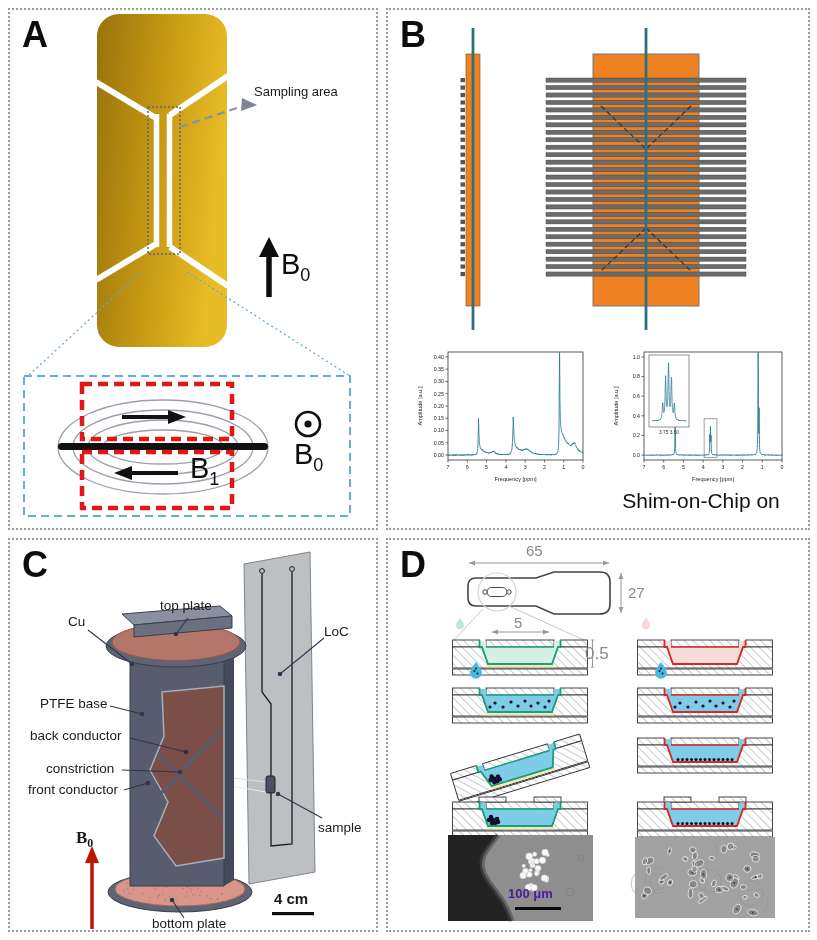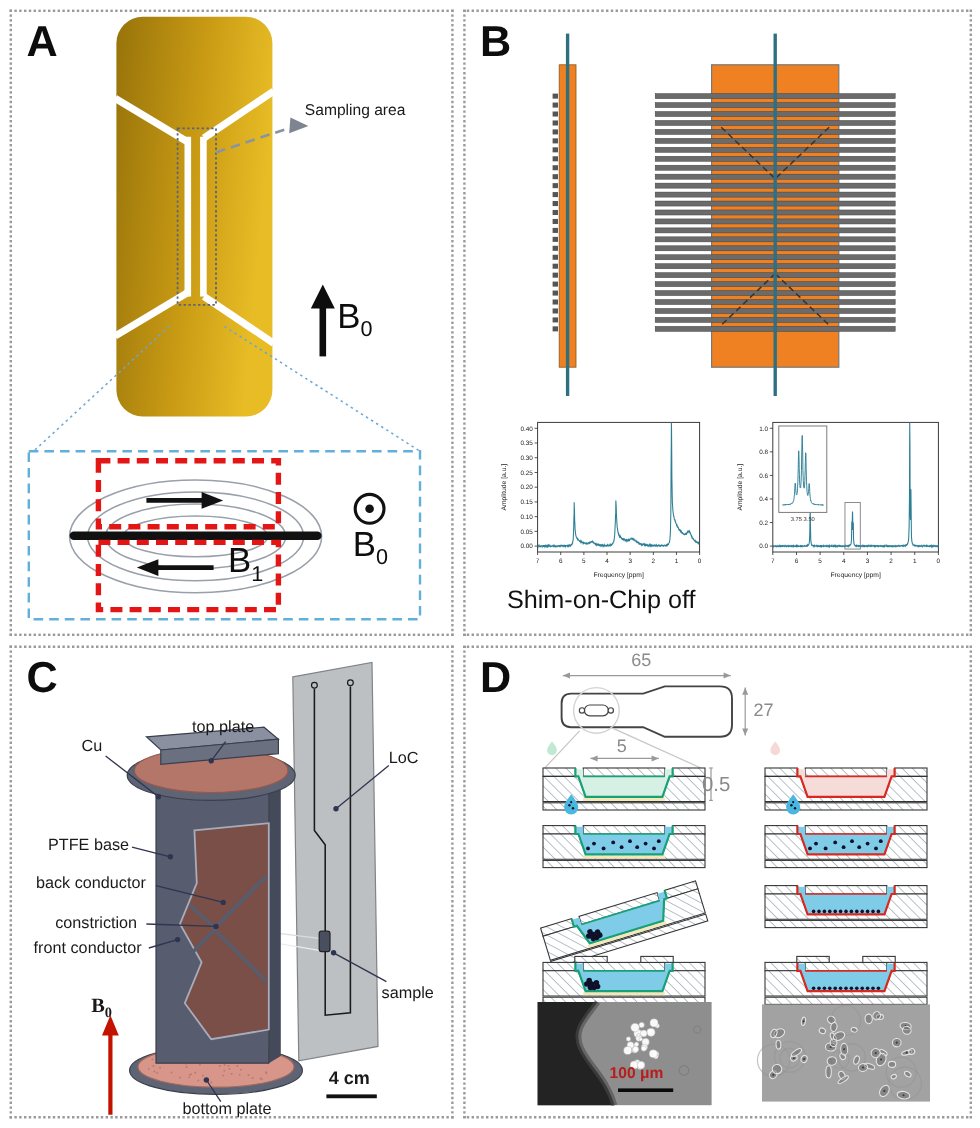--- a/index.html
+++ b/index.html
@@ -13,21 +13,21 @@
   .lab{position:absolute;color:#1a1a1a;z-index:4}
   svg{position:absolute;left:0;top:0}
   .blabel{font-size:27px;color:#0d0d0d}
   .blabel sub{font-size:18px}
   .big{font-size:29px}
   .cap{position:absolute;text-align:center;font-size:21px;color:#111;z-index:4}
   .dim{color:#8a8a8a;font-size:15px}
   .clab{font-size:13.5px}
   .serifb{font-family:"Liberation Serif",serif;font-weight:bold;font-size:17px}
   .scale{font-weight:bold;font-size:15px}
-  .micro{font-weight:bold;font-size:13px;color:#b91c1c}
+  .micro{font-weight:bold;font-size:13px;color:#4c1d95}
 </style>
 </head>
 <body>
 
 <div class="panel" id="pA">
   <div class="plet">A</div>
   <svg width="365" height="517">
     <defs>
       <linearGradient id="gold" x1="0" y1="0" x2="1" y2="0.25">
         <stop offset="0" stop-color="#97730a"></stop>
@@ -220,21 +220,21 @@
         <text x="172" y="125" font-size="5.3" text-anchor="middle" fill="#222">0</text>
         <text x="103" y="137" font-size="5.6" text-anchor="middle" fill="#222">Frequency [ppm]</text>
         <text x="8" y="62" font-size="5.6" text-anchor="middle" fill="#222" transform="rotate(-90 8 62)">Amplitude [a.u.]</text>
         <rect x="94.12857142857142" y="74.76363636363637" width="12.814285714285731" height="38.78181818181817" fill="none" stroke="#888" stroke-width="0.8"></rect>
         <polyline points="34.0,111.3 34.1,111.2 34.3,111.4 34.4,111.0 34.6,110.8 34.7,111.3 34.8,111.0 35.0,111.0 35.1,111.0 35.2,111.1 35.4,111.2 35.5,111.0 35.7,111.1 35.8,111.0 35.9,111.1 36.1,111.3 36.2,110.9 36.3,110.8 36.5,111.0 36.6,111.0 36.8,111.2 36.9,111.1 37.0,111.3 37.2,111.2 37.3,111.4 37.4,111.1 37.6,110.8 37.7,111.2 37.9,111.3 38.0,111.2 38.1,111.3 38.3,111.3 38.4,111.0 38.6,110.9 38.7,111.1 38.8,111.3 39.0,111.2 39.1,111.4 39.2,111.0 39.4,111.1 39.5,111.0 39.7,111.1 39.8,110.8 39.9,111.1 40.1,111.3 40.2,111.1 40.3,111.3 40.5,110.9 40.6,111.2 40.8,111.0 40.9,111.3 41.0,111.2 41.2,111.3 41.3,110.8 41.5,110.8 41.6,110.9 41.7,110.9 41.9,111.2 42.0,111.0 42.1,111.3 42.3,111.0 42.4,110.9 42.6,111.1 42.7,110.8 42.8,110.9 43.0,110.9 43.1,111.4 43.2,110.9 43.4,111.0 43.5,111.3 43.7,110.9 43.8,111.2 43.9,111.1 44.1,111.0 44.2,111.2 44.4,111.2 44.5,110.9 44.6,111.2 44.8,111.2 44.9,111.3 45.0,111.4 45.2,111.2 45.3,111.2 45.5,110.9 45.6,111.0 45.7,111.3 45.9,110.9 46.0,111.1 46.1,111.2 46.3,111.0 46.4,111.0 46.6,110.9 46.7,111.1 46.8,110.8 47.0,111.2 47.1,110.9 47.2,111.0 47.4,110.9 47.5,111.1 47.7,110.9 47.8,111.1 47.9,111.0 48.1,111.1 48.2,111.2 48.4,110.8 48.5,111.0 48.6,111.2 48.8,110.9 48.9,110.9 49.0,111.1 49.2,111.0 49.3,110.9 49.5,111.3 49.6,111.0 49.7,111.2 49.9,111.3 50.0,111.0 50.1,110.9 50.3,110.9 50.4,111.0 50.6,111.2 50.7,111.0 50.8,111.4 51.0,111.1 51.1,110.8 51.3,111.3 51.4,110.9 51.5,111.3 51.7,110.8 51.8,110.9 51.9,110.9 52.1,111.1 52.2,111.3 52.4,111.2 52.5,111.2 52.6,111.3 52.8,111.3 52.9,111.3 53.0,111.0 53.2,111.3 53.3,111.0 53.5,111.3 53.6,110.8 53.7,111.1 53.9,111.2 54.0,111.0 54.1,111.3 54.3,111.1 54.4,111.2 54.6,110.8 54.7,111.0 54.8,111.2 55.0,110.8 55.1,111.0 55.3,111.3 55.4,111.1 55.5,111.2 55.7,111.3 55.8,111.2 55.9,111.0 56.1,111.1 56.2,111.1 56.4,111.1 56.5,111.3 56.6,111.3 56.8,111.2 56.9,110.9 57.0,111.0 57.2,110.8 57.3,111.2 57.5,110.8 57.6,110.9 57.7,111.2 57.9,111.0 58.0,111.2 58.1,111.0 58.3,111.3 58.4,110.8 58.6,110.8 58.7,111.0 58.8,110.8 59.0,110.9 59.1,111.1 59.3,111.2 59.4,111.1 59.5,111.2 59.7,111.2 59.8,111.3 59.9,111.0 60.1,110.9 60.2,111.1 60.4,111.2 60.5,111.0 60.6,110.7 60.8,110.9 60.9,110.7 61.0,110.9 61.2,111.1 61.3,110.9 61.5,111.0 61.6,111.1 61.7,111.1 61.9,110.9 62.0,111.0 62.2,111.1 62.3,110.6 62.4,110.7 62.6,110.9 62.7,110.9 62.8,110.5 63.0,111.0 63.1,110.8 63.3,110.8 63.4,110.2 63.5,110.4 63.7,110.3 63.8,109.9 63.9,109.8 64.1,109.5 64.2,109.3 64.4,108.2 64.5,107.2 64.6,105.3 64.8,101.4 64.9,94.2 65.1,82.9 65.2,78.7 65.3,89.7 65.5,99.2 65.6,104.2 65.7,106.6 65.9,107.7 66.0,108.6 66.2,109.6 66.3,109.7 66.4,110.2 66.6,110.1 66.7,110.5 66.8,110.7 67.0,110.7 67.1,110.4 67.3,110.5 67.4,110.6 67.5,110.7 67.7,110.7 67.8,111.0 67.9,110.6 68.1,110.7 68.2,111.0 68.4,110.9 68.5,110.9 68.6,110.8 68.8,111.2 68.9,110.7 69.1,111.2 69.2,111.1 69.3,111.1 69.5,111.0 69.6,111.0 69.7,111.0 69.9,110.9 70.0,110.8 70.2,110.9 70.3,110.9 70.4,110.9 70.6,111.2 70.7,110.8 70.8,111.0 71.0,111.0 71.1,110.8 71.3,111.2 71.4,110.9 71.5,111.0 71.7,110.9 71.8,111.0 71.9,110.8 72.1,111.1 72.2,110.8 72.4,110.8 72.5,111.1 72.6,111.3 72.8,111.2 72.9,111.2 73.1,111.0 73.2,110.9 73.3,111.2 73.5,110.9 73.6,111.0 73.7,110.9 73.9,111.3 74.0,110.8 74.2,110.9 74.3,110.8 74.4,111.2 74.6,111.1 74.7,111.0 74.8,111.4 75.0,110.9 75.1,111.0 75.3,111.2 75.4,111.1 75.5,111.2 75.7,111.1 75.8,110.9 76.0,110.9 76.1,110.9 76.2,111.3 76.4,111.1 76.5,110.8 76.6,111.2 76.8,111.0 76.9,110.9 77.1,110.9 77.2,110.9 77.3,111.1 77.5,111.1 77.6,111.3 77.7,111.1 77.9,111.0 78.0,110.9 78.2,111.2 78.3,111.2 78.4,110.8 78.6,111.0 78.7,111.3 78.9,111.2 79.0,111.3 79.1,110.9 79.3,111.4 79.4,111.3 79.5,110.8 79.7,111.1 79.8,111.1 80.0,111.2 80.1,111.1 80.2,111.3 80.4,110.8 80.5,111.0 80.6,111.3 80.8,111.1 80.9,111.3 81.1,111.0 81.2,111.3 81.3,110.8 81.5,111.3 81.6,111.1 81.7,110.9 81.9,110.8 82.0,111.0 82.2,111.0 82.3,111.0 82.4,111.2 82.6,111.3 82.7,111.3 82.9,111.3 83.0,110.8 83.1,111.0 83.3,111.0 83.4,111.1 83.5,111.2 83.7,111.1 83.8,111.3 84.0,111.1 84.1,110.8 84.2,111.2 84.4,111.2 84.5,111.1 84.6,111.4 84.8,111.1 84.9,111.0 85.1,110.8 85.2,111.2 85.3,111.3 85.5,111.2 85.6,110.9 85.8,111.3 85.9,110.8 86.0,111.1 86.2,111.0 86.3,111.0 86.4,111.3 86.6,110.9 86.7,111.3 86.9,111.4 87.0,111.2 87.1,111.1 87.3,111.3 87.4,110.9 87.5,111.3 87.7,111.0 87.8,111.3 88.0,111.0 88.1,111.2 88.2,111.0 88.4,110.8 88.5,111.3 88.6,110.8 88.8,111.1 88.9,111.2 89.1,111.2 89.2,110.9 89.3,110.8 89.5,111.2 89.6,111.3 89.8,111.3 89.9,111.0 90.0,111.3 90.2,111.1 90.3,111.3 90.4,111.3 90.6,110.9 90.7,111.0 90.9,110.9 91.0,111.1 91.1,111.3 91.3,111.0 91.4,111.1 91.5,111.1 91.7,111.3 91.8,111.1 92.0,110.9 92.1,110.9 92.2,111.2 92.4,111.0 92.5,111.2 92.6,111.0 92.8,111.1 92.9,110.9 93.1,110.8 93.2,110.8 93.3,111.0 93.5,111.2 93.6,111.1 93.8,111.0 93.9,111.2 94.0,111.0 94.2,110.7 94.3,111.2 94.4,110.8 94.6,111.3 94.7,111.3 94.9,111.2 95.0,111.2 95.1,111.2 95.3,110.9 95.4,110.7 95.5,110.8 95.7,111.0 95.8,111.0 96.0,110.9 96.1,111.1 96.2,110.9 96.4,111.2 96.5,111.1 96.7,110.7 96.8,111.1 96.9,110.8 97.1,111.1 97.2,110.8 97.3,110.7 97.5,110.9 97.6,110.9 97.8,110.5 97.9,110.8 98.0,110.7 98.2,110.5 98.3,110.7 98.4,110.6 98.6,110.0 98.7,110.0 98.9,109.9 99.0,109.5 99.1,109.4 99.3,108.5 99.4,107.5 99.6,105.0 99.7,98.9 99.8,90.6 100.0,94.0 100.1,97.7 100.2,93.0 100.4,82.2 100.5,83.5 100.7,93.9 100.8,97.6 100.9,93.1 101.1,91.4 101.2,100.2 101.3,105.0 101.5,107.6 101.6,108.6 101.8,109.2 101.9,109.9 102.0,110.0 102.2,110.4 102.3,110.4 102.4,110.4 102.6,110.7 102.7,110.5 102.9,110.6 103.0,110.8 103.1,110.7 103.3,111.1 103.4,110.8 103.6,110.8 103.7,111.0 103.8,110.6 104.0,111.1 104.1,111.2 104.2,111.0 104.4,110.9 104.5,110.8 104.7,111.0 104.8,111.0 104.9,110.7 105.1,110.9 105.2,111.1 105.3,110.8 105.5,111.1 105.6,110.8 105.8,111.0 105.9,111.1 106.0,110.8 106.2,110.9 106.3,111.2 106.5,111.0 106.6,110.9 106.7,111.0 106.9,110.9 107.0,111.0 107.1,111.3 107.3,111.1 107.4,111.0 107.6,110.9 107.7,110.8 107.8,111.2 108.0,110.9 108.1,110.8 108.2,110.8 108.4,111.0 108.5,111.0 108.7,111.2 108.8,111.3 108.9,110.9 109.1,111.3 109.2,111.0 109.3,111.2 109.5,110.9 109.6,110.8 109.8,111.2 109.9,111.3 110.0,110.9 110.2,111.2 110.3,111.0 110.5,110.8 110.6,111.0 110.7,111.3 110.9,110.9 111.0,111.1 111.1,111.1 111.3,110.8 111.4,110.9 111.6,111.0 111.7,111.0 111.8,111.2 112.0,110.9 112.1,111.2 112.2,111.3 112.4,111.0 112.5,111.1 112.7,110.8 112.8,111.3 112.9,111.1 113.1,111.2 113.2,111.1 113.4,111.1 113.5,110.8 113.6,111.2 113.8,111.3 113.9,111.2 114.0,111.2 114.2,110.9 114.3,110.9 114.5,111.1 114.6,111.1 114.7,110.8 114.9,111.1 115.0,111.0 115.1,111.2 115.3,111.1 115.4,111.3 115.6,111.1 115.7,110.8 115.8,111.1 116.0,111.0 116.1,111.1 116.2,110.8 116.4,111.2 116.5,111.1 116.7,110.8 116.8,111.3 116.9,110.9 117.1,110.9 117.2,111.1 117.4,110.9 117.5,110.9 117.6,111.0 117.8,111.0 117.9,111.0 118.0,110.8 118.2,111.2 118.3,111.3 118.5,110.9 118.6,111.0 118.7,110.8 118.9,111.3 119.0,111.0 119.1,111.0 119.3,111.3 119.4,110.8 119.6,110.9 119.7,110.8 119.8,111.2 120.0,110.9 120.1,111.0 120.3,110.9 120.4,111.4 120.5,110.9 120.7,111.1 120.8,111.1 120.9,110.9 121.1,111.3 121.2,111.2 121.4,111.3 121.5,110.9 121.6,110.8 121.8,111.2 121.9,111.1 122.0,111.2 122.2,111.0 122.3,111.3 122.5,110.9 122.6,111.1 122.7,111.1 122.9,111.1 123.0,111.1 123.1,110.9 123.3,111.1 123.4,111.2 123.6,110.9 123.7,110.8 123.8,111.1 124.0,111.2 124.1,110.8 124.3,111.0 124.4,111.0 124.5,111.2 124.7,110.9 124.8,111.0 124.9,111.2 125.1,111.3 125.2,111.3 125.4,111.0 125.5,111.2 125.6,110.9 125.8,111.2 125.9,111.3 126.0,111.0 126.2,111.3 126.3,110.9 126.5,110.8 126.6,111.2 126.7,111.0 126.9,111.1 127.0,111.3 127.1,111.2 127.3,110.8 127.4,111.3 127.6,110.9 127.7,111.3 127.8,110.9 128.0,110.9 128.1,110.9 128.3,110.9 128.4,110.9 128.5,111.1 128.7,111.1 128.8,111.4 128.9,110.8 129.1,111.3 129.2,111.2 129.4,111.2 129.5,111.0 129.6,111.3 129.8,110.9 129.9,111.0 130.0,110.8 130.2,110.9 130.3,111.3 130.5,111.1 130.6,111.3 130.7,111.2 130.9,111.3 131.0,110.9 131.2,111.0 131.3,110.9 131.4,111.2 131.6,111.2 131.7,110.8 131.8,111.2 132.0,110.9 132.1,111.0 132.3,111.2 132.4,110.8 132.5,110.8 132.7,111.2 132.8,111.3 132.9,110.8 133.1,110.8 133.2,111.0 133.4,111.1 133.5,111.3 133.6,111.0 133.8,110.9 133.9,111.0 134.1,110.9 134.2,111.2 134.3,110.9 134.5,110.8 134.6,111.2 134.7,111.3 134.9,111.1 135.0,111.0 135.2,111.0 135.3,111.2 135.4,111.0 135.6,110.9 135.7,111.0 135.8,110.8 136.0,111.3 136.1,111.0 136.3,110.8 136.4,111.0 136.5,110.9 136.7,111.1 136.8,111.1 136.9,111.1 137.1,111.3 137.2,110.9 137.4,111.0 137.5,111.3 137.6,111.2 137.8,110.9 137.9,111.2 138.1,111.1 138.2,111.2 138.3,111.3 138.5,110.9 138.6,110.8 138.7,110.7 138.9,111.3 139.0,110.7 139.2,111.0 139.3,110.7 139.4,110.8 139.6,110.7 139.7,110.8 139.8,111.1 140.0,110.8 140.1,110.8 140.3,110.8 140.4,111.1 140.5,111.1 140.7,111.0 140.8,110.9 140.9,110.9 141.1,110.7 141.2,110.7 141.4,110.8 141.5,111.2 141.6,110.7 141.8,110.6 141.9,111.1 142.1,111.1 142.2,111.2 142.3,111.2 142.5,110.8 142.6,111.0 142.7,110.6 142.9,111.1 143.0,111.1 143.2,111.1 143.3,111.0 143.4,110.8 143.6,110.8 143.7,110.6 143.8,110.8 144.0,111.0 144.1,110.9 144.3,110.7 144.4,110.7 144.5,110.6 144.7,110.3 144.8,110.8 145.0,110.2 145.1,110.1 145.2,110.5 145.4,110.5 145.5,110.0 145.6,110.0 145.8,110.1 145.9,110.0 146.1,109.9 146.2,109.3 146.3,108.9 146.5,108.8 146.6,108.7 146.7,108.0 146.9,107.3 147.0,106.5 147.2,104.9 147.3,103.4 147.4,100.2 147.6,95.1 147.7,86.8 147.9,69.8 148.0,38.0 148.1,8.0 148.3,26.0 148.4,60.8 148.5,79.8 148.7,88.2 148.8,89.3 149.0,81.4 149.1,63.7 149.2,73.5 149.4,91.7 149.5,100.3 149.6,103.7 149.8,105.8 149.9,107.4 150.1,107.8 150.2,108.4 150.3,109.1 150.5,109.2 150.6,109.3 150.7,109.9 150.9,109.7 151.0,110.0 151.2,110.1 151.3,110.2 151.4,110.4 151.6,110.6 151.7,110.6 151.9,110.6 152.0,110.4 152.1,110.7 152.3,110.6 152.4,110.6 152.5,110.9 152.7,110.6 152.8,110.5 153.0,110.9 153.1,110.9 153.2,110.7 153.4,111.0 153.5,111.0 153.6,110.7 153.8,110.6 153.9,110.7 154.1,110.6 154.2,111.2 154.3,110.9 154.5,111.0 154.6,110.7 154.8,110.8 154.9,111.1 155.0,110.7 155.2,110.7 155.3,111.2 155.4,111.0 155.6,111.0 155.7,111.0 155.9,111.2 156.0,110.9 156.1,111.1 156.3,111.2 156.4,111.1 156.5,110.9 156.7,110.7 156.8,110.8 157.0,110.8 157.1,111.1 157.2,110.9 157.4,110.9 157.5,111.0 157.6,110.8 157.8,110.8 157.9,111.1 158.1,111.1 158.2,111.2 158.3,110.8 158.5,111.3 158.6,110.8 158.8,110.9 158.9,111.1 159.0,111.1 159.2,110.9 159.3,110.8 159.4,110.9 159.6,110.8 159.7,110.9 159.9,111.1 160.0,110.7 160.1,111.0 160.3,110.8 160.4,111.3 160.5,110.8 160.7,111.0 160.8,110.9 161.0,110.9 161.1,110.9 161.2,111.2 161.4,111.3 161.5,111.0 161.6,110.8 161.8,110.9 161.9,111.1 162.1,111.1 162.2,110.8 162.3,111.3 162.5,111.2 162.6,110.8 162.8,111.2 162.9,111.1 163.0,110.9 163.2,111.1 163.3,111.2 163.4,111.1 163.6,111.2 163.7,111.0 163.9,111.0 164.0,111.0 164.1,111.2 164.3,111.4 164.4,111.2 164.5,111.0 164.7,111.2 164.8,110.9 165.0,110.9 165.1,111.3 165.2,110.8 165.4,111.1 165.5,110.9 165.7,111.1 165.8,111.0 165.9,110.8 166.1,111.4 166.2,111.0 166.3,111.3 166.5,111.4 166.6,110.9 166.8,110.9 166.9,111.0 167.0,111.3 167.2,110.9 167.3,111.2 167.4,111.0 167.6,110.9 167.7,110.9 167.9,111.2 168.0,111.0 168.1,111.3 168.3,111.4 168.4,111.3 168.5,110.8 168.7,111.2 168.8,111.2 169.0,111.1 169.1,111.0 169.2,110.9 169.4,111.2 169.5,110.9 169.7,111.2 169.8,111.1 169.9,111.2 170.1,111.2 170.2,111.2 170.3,111.4 170.5,111.1 170.6,110.9 170.8,111.2 170.9,111.3 171.0,111.3 171.2,111.4 171.3,110.8 171.4,110.9 171.6,111.0 171.7,111.3 171.9,110.8 172.0,111.2 " fill="none" stroke="#2e7f96" stroke-width="0.9"></polyline>
         <rect x="39" y="11" width="40" height="72" fill="#fff" stroke="#777" stroke-width="0.8"></rect>
         <polyline points="42.0,76.8 42.1,76.6 42.3,76.6 42.4,76.5 42.6,76.5 42.7,76.5 42.9,77.1 43.0,77.0 43.1,77.1 43.3,76.7 43.4,76.6 43.6,76.4 43.7,76.7 43.8,76.6 44.0,77.0 44.1,76.5 44.3,76.9 44.4,76.9 44.6,76.7 44.7,76.4 44.8,76.9 45.0,76.3 45.1,76.5 45.3,76.7 45.4,76.8 45.5,76.6 45.7,76.2 45.8,76.4 46.0,76.2 46.1,76.5 46.3,76.5 46.4,76.7 46.5,76.3 46.7,76.5 46.8,76.7 47.0,76.7 47.1,76.1 47.2,76.5 47.4,76.2 47.5,76.5 47.7,76.4 47.8,76.5 47.9,76.1 48.1,76.0 48.2,76.1 48.4,76.2 48.5,76.0 48.7,76.4 48.8,76.0 48.9,76.1 49.1,75.7 49.2,75.6 49.4,75.8 49.5,75.9 49.6,75.8 49.8,75.3 49.9,75.6 50.1,75.1 50.2,75.2 50.4,75.1 50.5,75.1 50.6,74.6 50.8,74.6 50.9,74.5 51.1,73.8 51.2,73.8 51.4,73.1 51.5,72.5 51.6,71.9 51.8,70.6 51.9,69.5 52.1,67.9 52.2,65.9 52.3,63.2 52.5,60.1 52.6,58.6 52.8,58.9 52.9,60.3 53.1,62.6 53.2,64.5 53.3,66.5 53.5,67.3 53.6,68.2 53.8,68.4 53.9,68.3 54.0,68.3 54.2,67.5 54.3,66.9 54.5,65.1 54.6,63.3 54.7,61.1 54.9,57.1 55.0,52.8 55.2,46.7 55.3,40.1 55.5,34.8 55.6,31.7 55.7,34.5 55.9,39.5 56.0,46.2 56.2,51.5 56.3,55.9 56.4,58.8 56.6,60.7 56.7,62.2 56.9,62.5 57.0,62.7 57.2,62.5 57.3,61.2 57.4,59.2 57.6,57.2 57.7,53.6 57.9,48.0 58.0,41.8 58.1,33.5 58.3,25.2 58.4,19.4 58.6,18.9 58.7,24.6 58.9,32.6 59.0,40.9 59.1,47.7 59.3,52.8 59.4,56.6 59.6,59.4 59.7,61.0 59.9,61.9 60.0,62.8 60.1,62.7 60.3,62.5 60.4,60.9 60.6,59.3 60.7,56.3 60.8,52.4 61.0,47.6 61.1,41.7 61.3,35.8 61.4,33.3 61.6,34.9 61.7,40.5 61.8,46.6 62.0,52.6 62.1,57.4 62.3,60.9 62.4,63.6 62.5,65.4 62.7,66.8 62.8,67.6 63.0,68.4 63.1,68.5 63.2,68.9 63.4,68.2 63.5,67.5 63.7,67.0 63.8,65.5 64.0,62.9 64.1,60.8 64.2,59.0 64.4,59.1 64.5,60.9 64.7,62.8 64.8,65.3 64.9,67.5 65.1,69.6 65.2,71.1 65.4,71.7 65.5,72.6 65.7,73.5 65.8,73.3 65.9,73.9 66.1,74.2 66.2,74.8 66.4,75.1 66.5,75.0 66.6,75.0 66.8,75.2 66.9,75.6 67.1,75.8 67.2,75.6 67.4,75.4 67.5,75.5 67.6,75.5 67.8,76.0 67.9,76.1 68.1,76.3 68.2,75.9 68.4,76.4 68.5,75.9 68.6,76.0 68.8,75.9 68.9,76.2 69.1,76.4 69.2,76.6 69.3,76.1 69.5,76.5 69.6,76.3 69.8,76.1 69.9,76.5 70.1,76.4 70.2,76.4 70.3,76.7 70.5,76.5 70.6,76.5 70.8,76.4 70.9,76.4 71.0,76.2 71.2,76.5 71.3,76.5 71.5,76.5 71.6,76.7 71.7,76.9 71.9,76.4 72.0,76.9 72.2,76.6 72.3,76.8 72.5,76.7 72.6,76.6 72.7,76.7 72.9,76.9 73.0,76.7 73.2,76.9 73.3,76.8 73.4,76.9 73.6,76.6 73.7,76.9 73.9,76.7 74.0,76.8 74.2,76.8 74.3,76.5 74.4,76.8 74.6,76.7 74.7,76.7 74.9,77.1 75.0,77.0 75.2,76.7 75.3,77.1 75.4,76.6 75.6,76.9 75.7,77.1 75.9,76.5 76.0,77.0 " fill="none" stroke="#2e7f96" stroke-width="0.8"></polyline>
         <text x="59" y="90" font-size="4.8" text-anchor="middle" fill="#333">3.75 3.50</text>
       </svg>
     </div>
-  <div class="cap" style="left:8px;top:479px;width:210px">Shim-on-Chip off</div>
+  <div class="cap" style="left:208px;top:479px;width:210px">Shim-on-Chip on</div>
 </div>
 
 <div class="panel" id="pC">
   <div class="plet">C</div>
   <svg width="365" height="389">
 
     <ellipse cx="170" cy="352" rx="72" ry="20" fill="#5e6474" stroke="#3a3f4d"></ellipse>
     <ellipse cx="170" cy="349" rx="65" ry="17" fill="#d8968a" stroke="#a06a5e"></ellipse>
     <g id="pC-stipple">
         <circle cx="190.2" cy="339.2" r="0.8" fill="#b87a6e"></circle>

